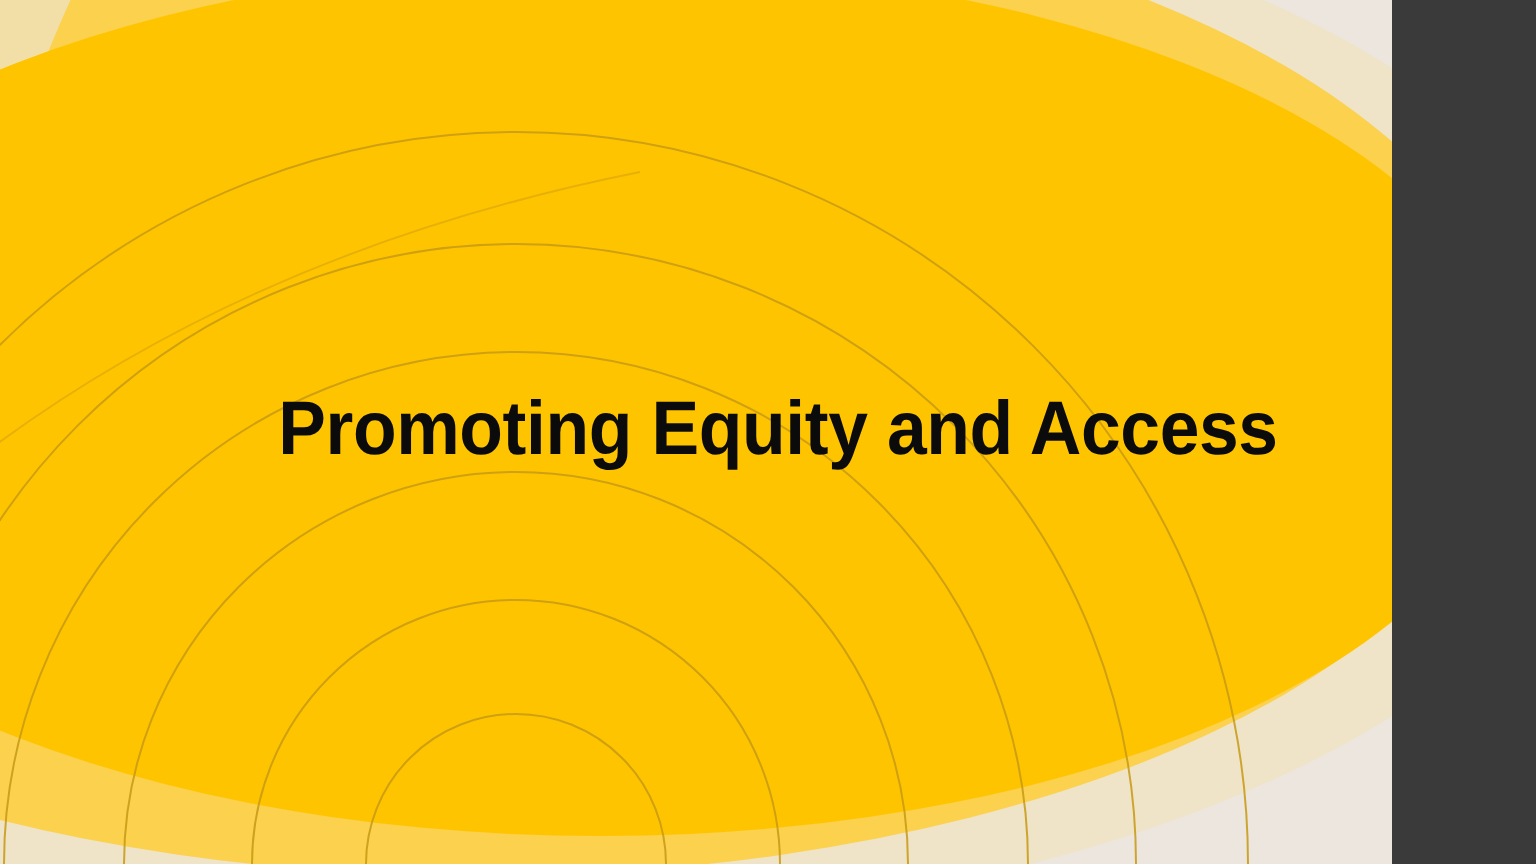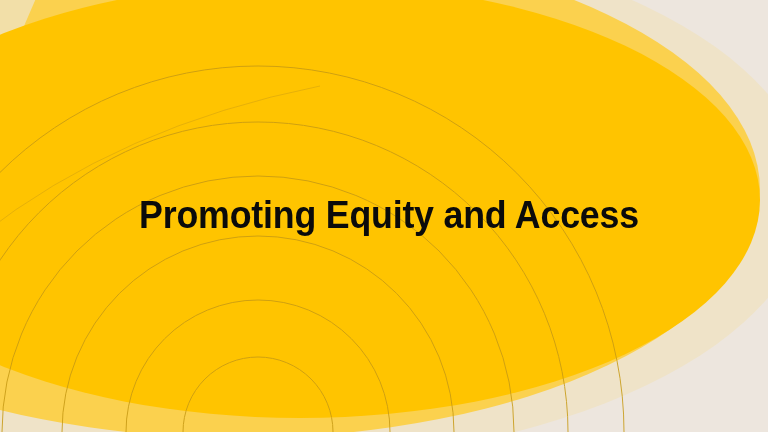--- a/index.html
+++ b/index.html
@@ -3,21 +3,21 @@
 <meta charset="utf-8">
 <title>Slide</title>
 <style>
   html, body {
     margin: 0;
     padding: 0;
     background: #3a3a3a;
   }
   #slide {
     position: relative;
-    width: 768px;
+    width: 696px;
     height: 432px;
     overflow: hidden;
     font-family: "Liberation Sans", sans-serif;
     background: #fde047;
   }
   #bg-svg {
     position: absolute;
     inset: 0;
     width: 768px;
     height: 432px;

